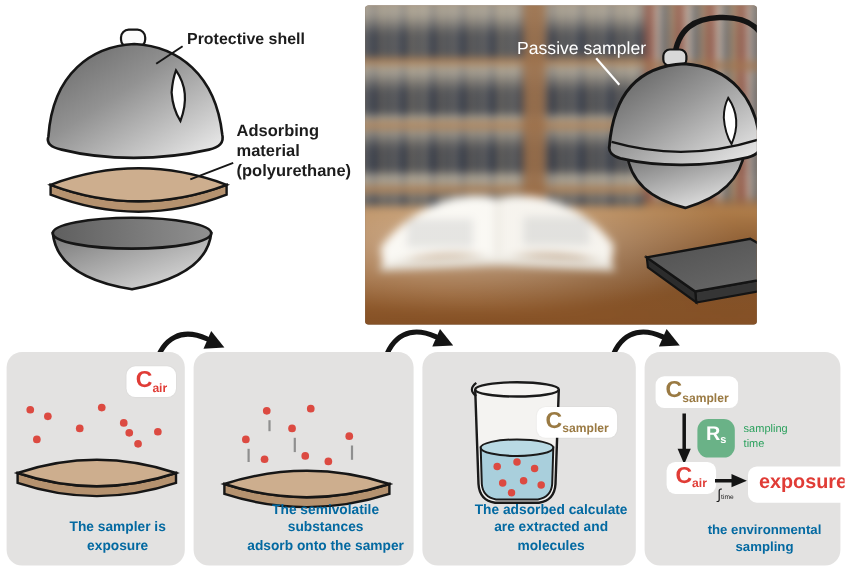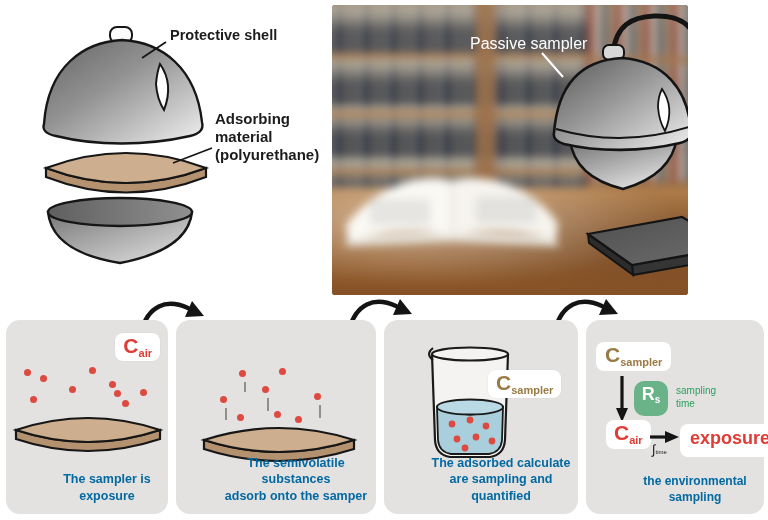--- a/index.html
+++ b/index.html
@@ -246,21 +246,21 @@
       <circle cx="33" cy="95" r="3.4" fill="#dc4a41"></circle>
       <circle cx="52" cy="93" r="3.4" fill="#dc4a41"></circle>
       <circle cx="68" cy="97" r="3.4" fill="#dc4a41"></circle>
       <circle cx="41" cy="104" r="3.4" fill="#dc4a41"></circle>
     </svg>
     <div class="tag tag-brown" style="left:104px; top:50px;">
       <span class="sym">C</span><span class="sub">sampler</span>
     </div>
     <div class="caption">
       <div>The adsorbed calculate</div>
-      <div>are sampling and quantified</div>
+      <div>are extracted and molecules</div>
     </div>
   </div>
 
   <div class="panel panel4">
     <div class="flowbox fb-csampler">
       <span class="sym">C</span><span class="sub">sampler</span>
     </div>
     <svg class="arrow-down" width="18" height="50" viewBox="0 0 18 50">
       <line x1="9" y1="2" x2="9" y2="36" stroke="#141414" stroke-width="3.2"></line>
       <path d="M3,34 L9,48 L15,34 Z" fill="#141414"></path>

